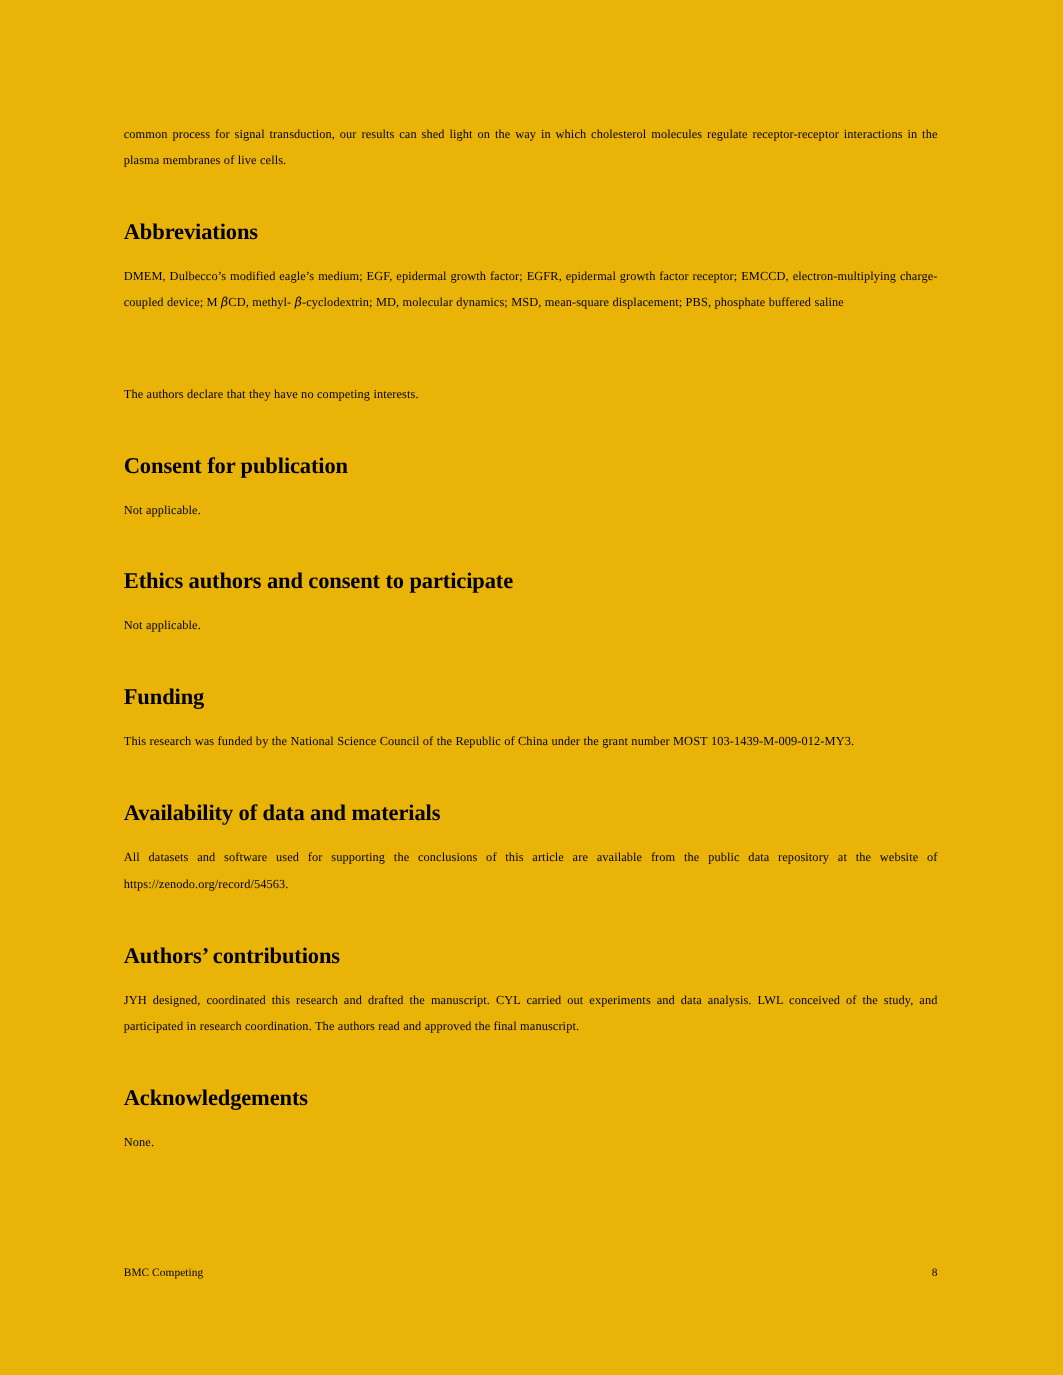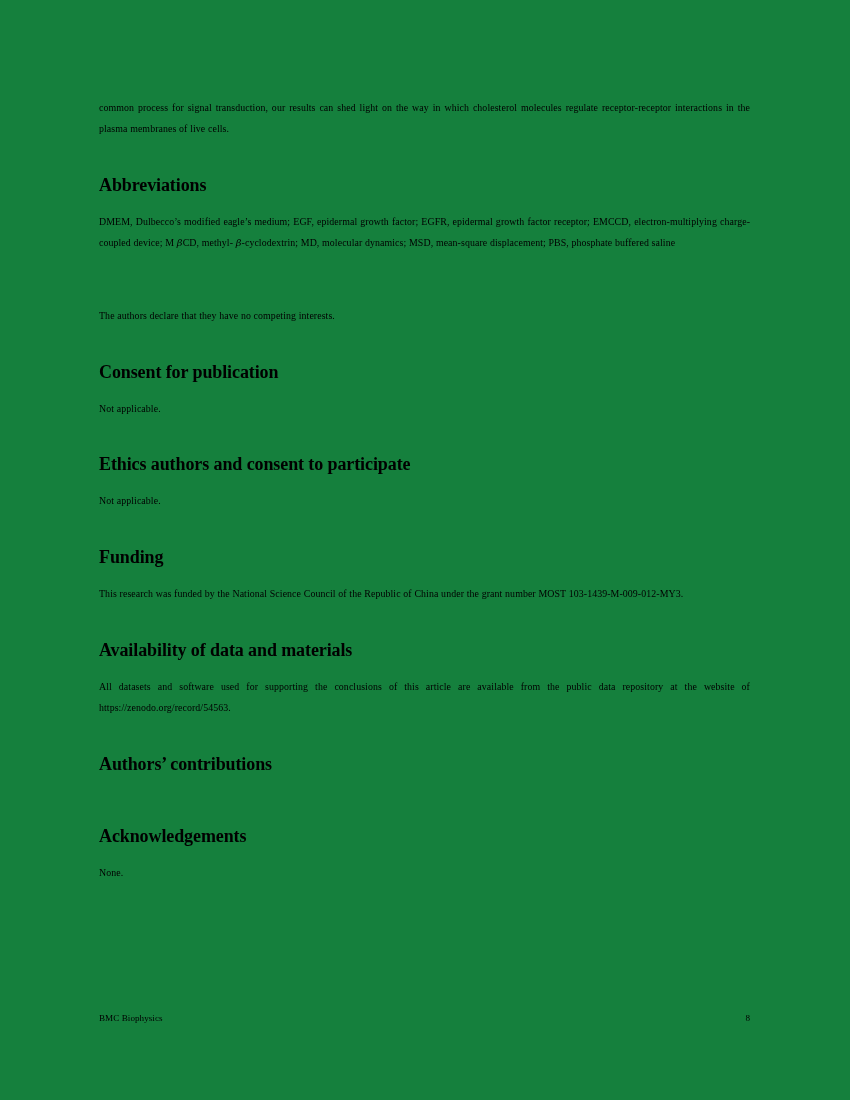--- a/index.html
+++ b/index.html
@@ -17,21 +17,21 @@
     color: #000000;
     -webkit-font-smoothing: antialiased;
   }
 
   .page {
     position: absolute;
     left: 0;
     top: 0;
     width: 850px;
     height: 1100px;
-    background: #15803d;
+    background: #eab308;
   }
 
   
   .content {
     position: absolute;
     left: 99px;
     top: 98px;
     width: 651px;
   }
 
@@ -114,26 +114,27 @@
     <p class="body-text">This research was funded by the National Science Council of the Republic of China under the grant number MOST 103-1439-M-009-012-MY3.</p>
 
     <div class="gap-heading-before"></div>
     <h2 class="section-heading">Availability of data and materials</h2>
     <div class="gap-heading-after"></div>
     <p class="body-text">All datasets and software used for supporting the conclusions of this article are available from the public data repository at the website of https://zenodo.org/record/54563.</p>
 
     <div class="gap-heading-before"></div>
     <h2 class="section-heading">Authors’ contributions</h2>
     <div class="gap-heading-after"></div>
+    <p class="body-text">JYH designed, coordinated this research and drafted the manuscript. CYL carried out experiments and data analysis. LWL conceived of the study, and participated in research coordination. The authors read and approved the final manuscript.</p>
 
     <div class="gap-heading-before"></div>
     <h2 class="section-heading">Acknowledgements</h2>
     <div class="gap-heading-after"></div>
     <p class="body-text">None.</p>
 
   </div>
 
   <div class="footer">
-    <span class="footer-journal">BMC Biophysics</span>
+    <span class="footer-journal">BMC Competing</span>
     <span class="footer-pagenum">8</span>
   </div>
 
 </div>
 
 </body></html>

